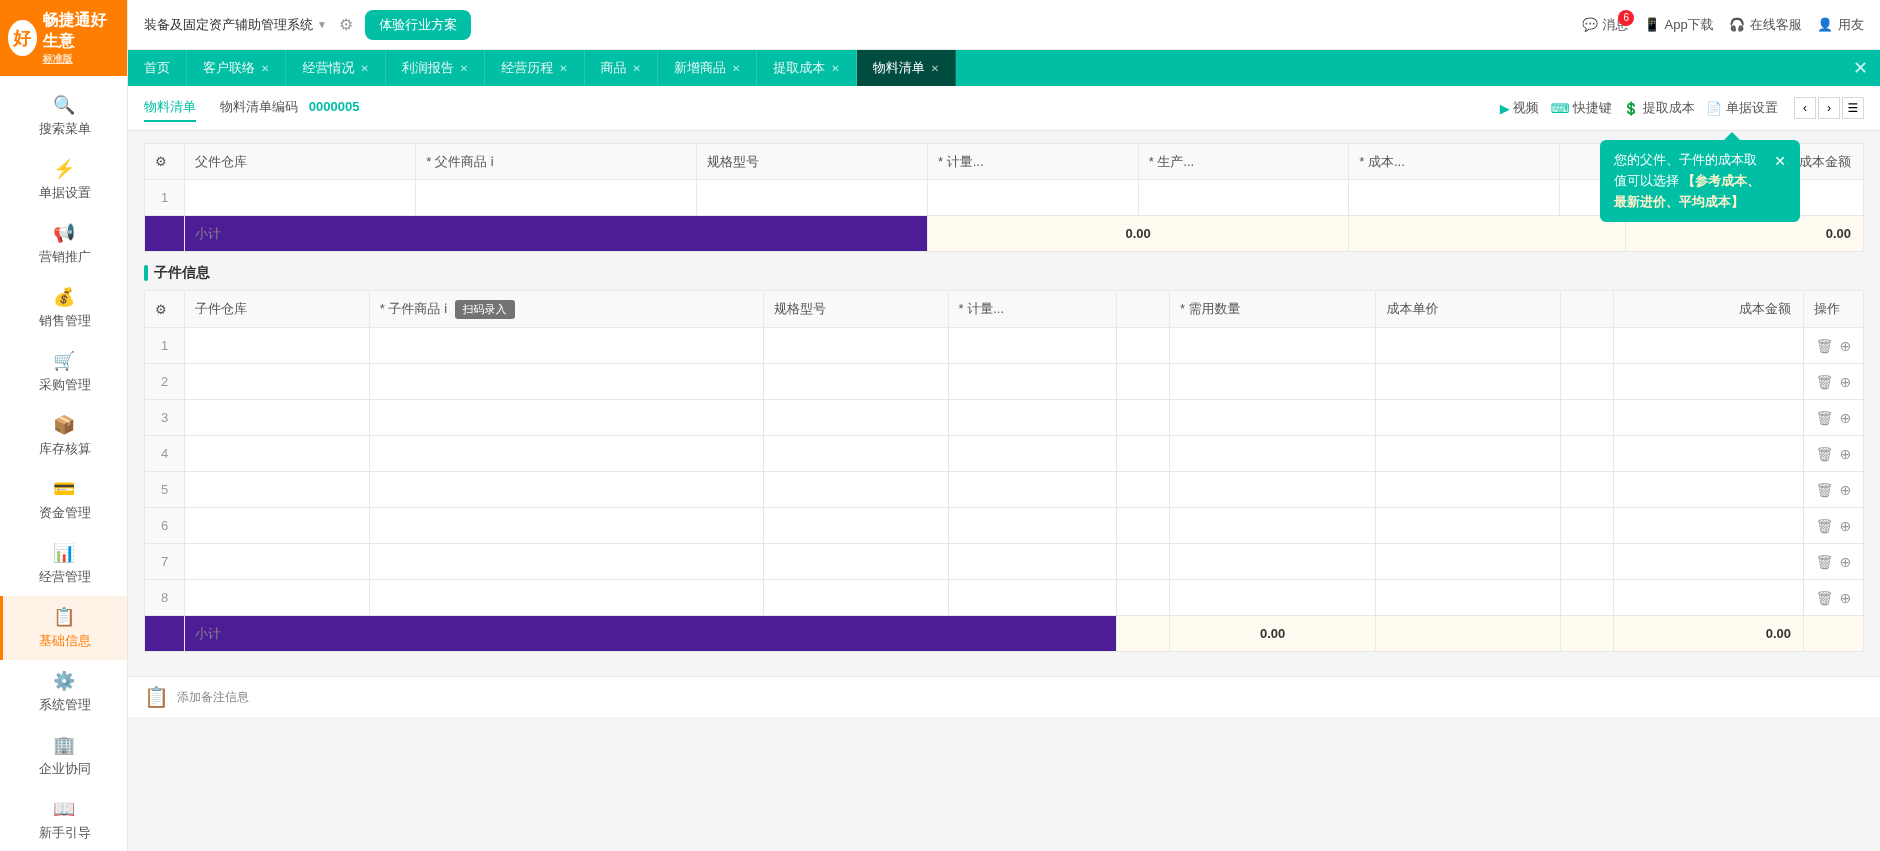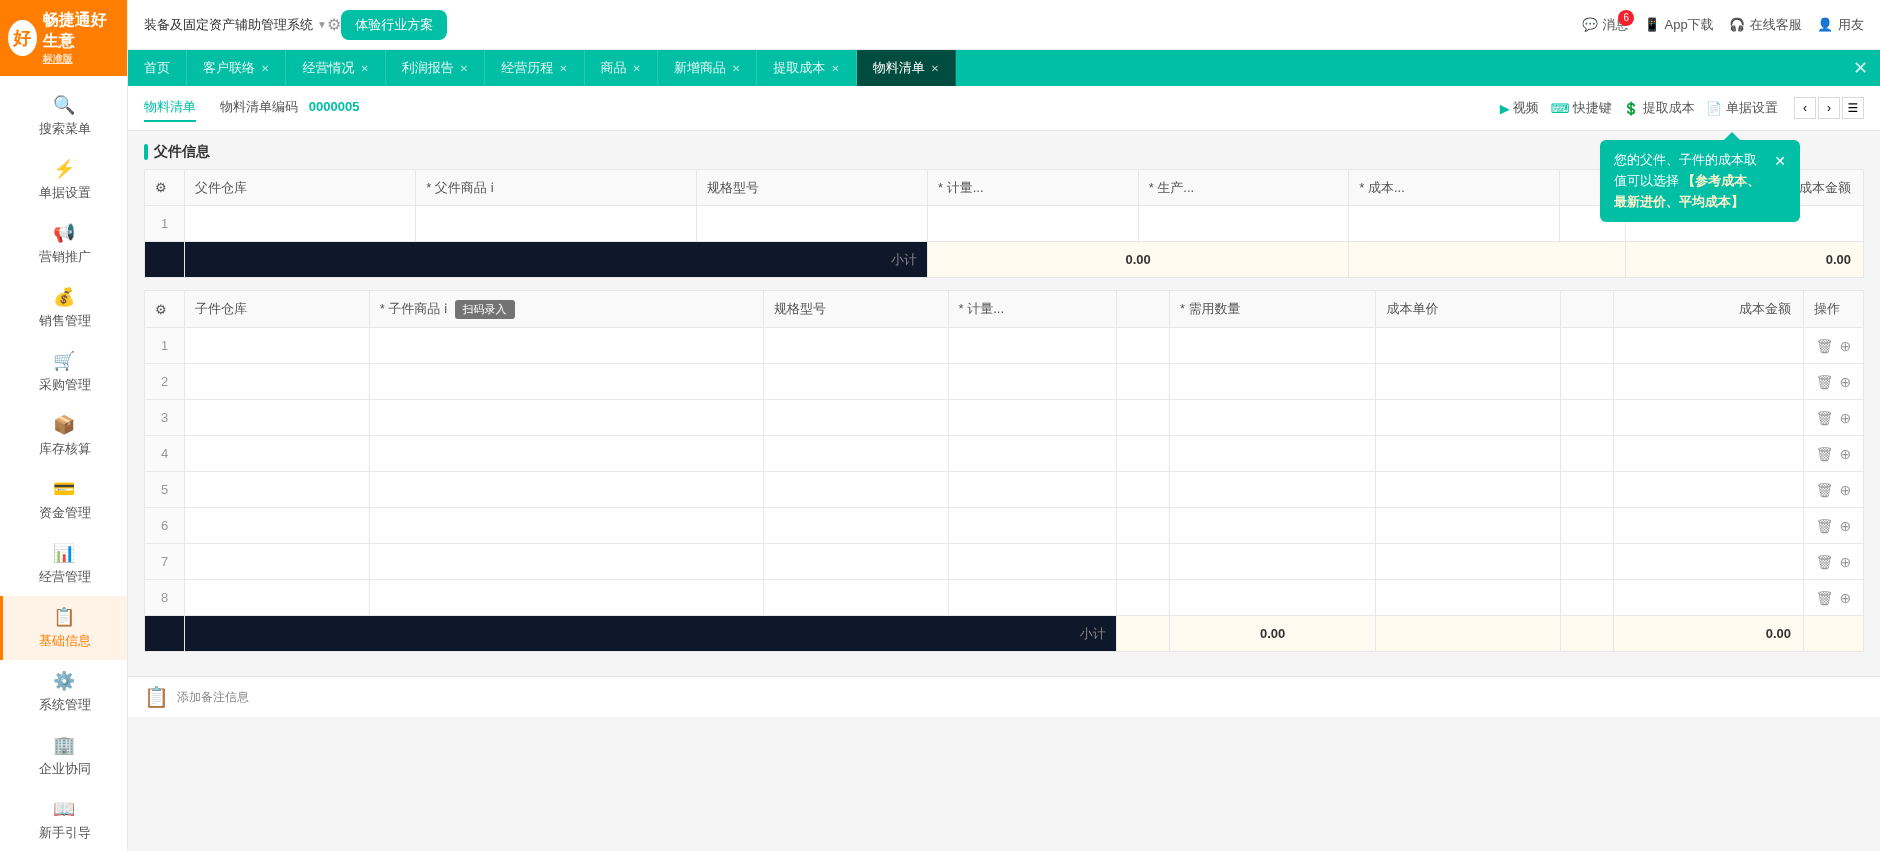--- a/index.html
+++ b/index.html
@@ -62,21 +62,21 @@
     .main { flex: 1; display: flex; flex-direction: column; overflow: hidden; }
 
     
     .topbar {
       height: 50px;
       background: #fff;
       border-bottom: 1px solid #e8e8e8;
       display: flex;
       align-items: center;
       padding: 0 16px;
-      gap: 0;
+      gap: 12px;
     }
     .topbar-select {
       display: flex;
       align-items: center;
       gap: 4px;
       color: #333;
       cursor: pointer;
     }
     .topbar-select .arrow { color: #999; font-size: 10px; }
     .topbar-settings { color: #999; font-size: 16px; cursor: pointer; }
@@ -239,23 +239,22 @@
       color: #999;
       background: #fafafa;
       width: 40px;
     }
     .data-table td.subtotal {
       background: #fffbf0;
       color: #333;
       font-weight: bold;
     }
     .data-table td.subtotal-label {
-      background: #0f172a;
+      background: #4c1d95;
       color: #888;
-      text-align: right;
     }
     .th-settings { width: 36px; text-align: center; background: #f9f9f9; }
     .col-action { width: 60px; text-align: center; }
 
     
     .scan-btn {
       background: #737373;
       color: #fff;
       border: none;
       padding: 2px 8px;
@@ -498,21 +497,20 @@
     </div>
 
     <div class="tooltip-popup">
       <span class="tooltip-close">✕</span>
       <span>您的父件、子件的成本取值可以选择</span>
       <span class="tooltip-highlight">【参考成本、最新进价、平均成本】</span>
     </div>
 
     <div class="page-content">
 
-      <div class="section-title">父件信息</div>
       <table class="data-table">
         <thead>
           <tr>
             <th class="th-settings">⚙</th>
             <th><span>父件仓库</span></th>
             <th>* <span>父件商品</span> ℹ</th>
             <th><span>规格型号</span></th>
             <th>* <span>计量...</span></th>
             <th>* <span>生产...</span></th>
             <th>* <span>成本...</span></th>
@@ -535,20 +533,21 @@
           <tr>
             <td colspan="1" class="subtotal-label row-num"></td>
             <td colspan="3" class="subtotal-label">小计</td>
             <td colspan="2" class="subtotal" style="text-align:center;">0.00</td>
             <td colspan="2" class="subtotal"></td>
             <td class="subtotal" style="text-align:right;padding-right:12px;">0.00</td>
           </tr>
         </tbody>
       </table>
 
+      <div class="section-title">子件信息</div>
       <table class="data-table">
         <thead>
           <tr>
             <th class="th-settings">⚙</th>
             <th><span>子件仓库</span></th>
             <th>
               * <span>子件商品</span> ℹ
               &nbsp;<button class="scan-btn">扫码录入</button>
             </th>
             <th><span>规格型号</span></th>

